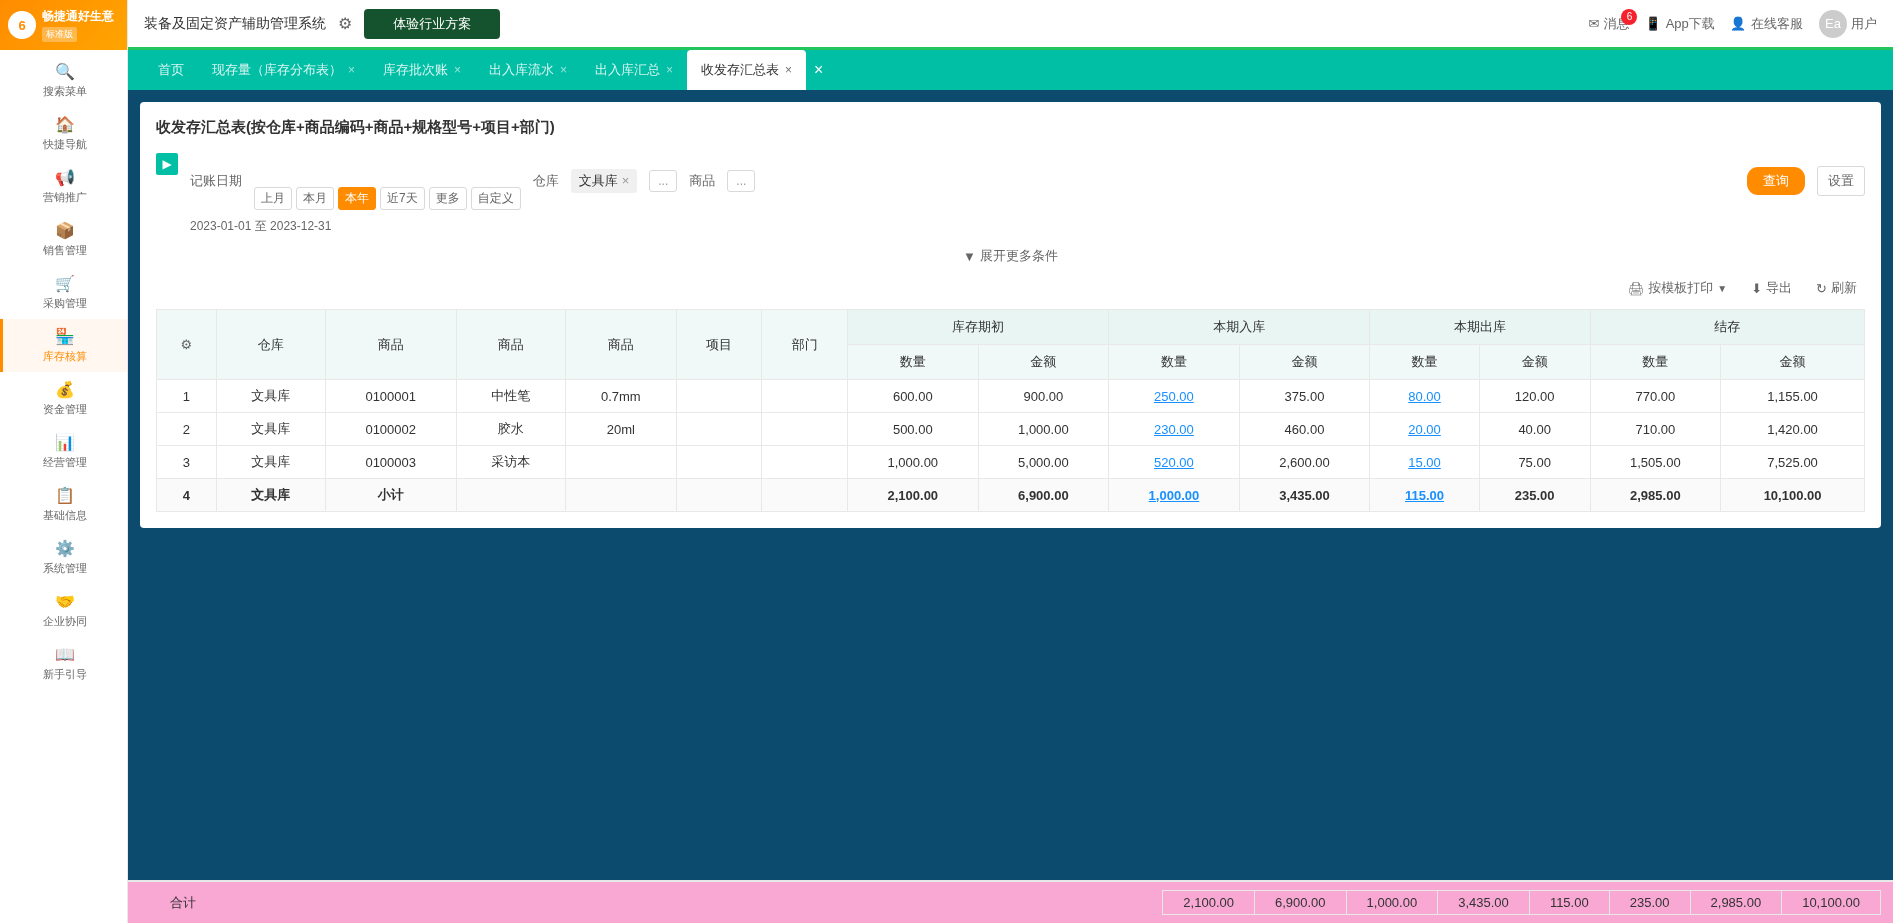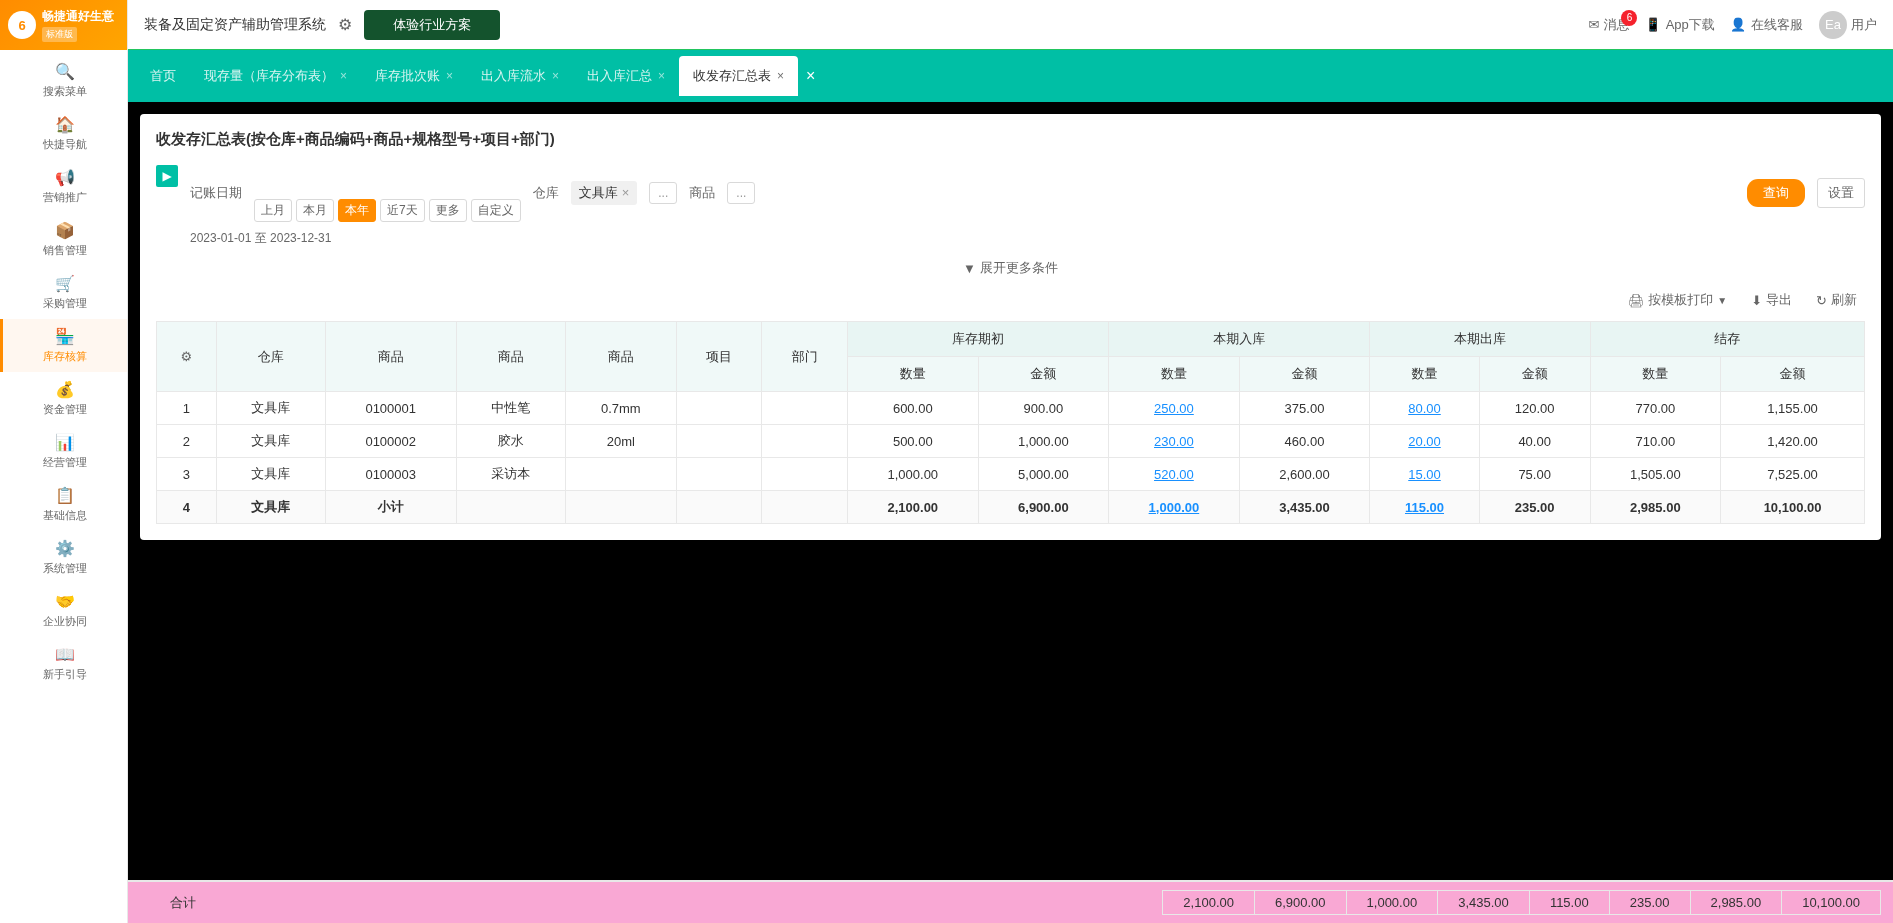--- a/index.html
+++ b/index.html
@@ -13,38 +13,38 @@
     .sidebar-nav { flex: 1; overflow-y: auto; padding: 4px 0; }
     .sidebar-item { display: flex; flex-direction: column; align-items: center; padding: 8px 4px; cursor: pointer; color: #666; gap: 3px; border-left: 3px solid transparent; }
     .sidebar-item.active { background: #fff7f0; color: #ff8c00; border-left-color: #ff8c00; }
     .sidebar-item-icon { font-size: 16px; }
     .sidebar-item-label { font-size: 11px; text-align: right; }
 
     
     .main { flex: 1; display: flex; flex-direction: column; overflow: hidden; }
 
     
-    .top-header { background: #fff; height: 50px; display: flex; align-items: center; padding: 0 16px; border-bottom: 1px solid #22c55e; justify-content: space-between; flex-shrink: 0; }
+    .top-header { background: #fff; height: 50px; display: flex; align-items: center; padding: 0 16px; border-bottom: 3px solid #22c55e; justify-content: space-between; flex-shrink: 0; }
     .top-header-left { display: flex; align-items: center; gap: 12px; }
     .system-title { color: #333; font-size: 14px; }
     .header-gear { color: #666; cursor: pointer; font-size: 16px; }
     .trial-btn { background: #14532d; color: #fff; border: none; padding: 6px 29px; border-radius: 4px; cursor: pointer; font-size: 13px; }
     .top-header-right { display: flex; align-items: center; gap: 16px; color: #666; }
     .header-icon-item { display: flex; align-items: center; gap: 4px; cursor: pointer; position: relative; }
     .badge { background: #f5222d; color: #fff; border-radius: 10px; font-size: 10px; padding: 0 4px; min-width: 16px; height: 16px; display: flex; align-items: center; justify-content: center; position: absolute; top: -6px; right: -8px; }
     .user-avatar { width: 28px; height: 28px; background: #ccc; border-radius: 50%; display: flex; align-items: center; justify-content: center; font-size: 11px; color: #fff; }
 
     
-    .tabs-bar { background: #00bfa5; display: flex; align-items: center; height: 52px; padding: 0 8px; flex-shrink: 0; overflow-x: auto; }
+    .tabs-bar { background: #00bfa5; display: flex; align-items: center; height: 40px; padding: 0 16px; flex-shrink: 0; overflow-x: auto; }
     .tab-item { display: flex; align-items: center; gap: 6px; padding: 0 14px; height: 40px; color: rgba(255,255,255,0.85); cursor: pointer; white-space: nowrap; font-size: 13px; }
     .tab-item.active { background: #fff; color: #333; border-radius: 4px 4px 0 0; }
     .tab-close { font-size: 12px; color: inherit; opacity: 0.7; }
 
     
-    .page-content { flex: 1; overflow-y: auto; background: #000000; padding: 12px; }
+    .page-content { flex: 1; overflow-y: auto; background: #0c4a6e; padding: 12px; }
 
     
     .card { background: #fff; border-radius: 4px; padding: 16px; }
 
     
     .page-title { font-size: 15px; font-weight: bold; color: #333; margin-bottom: 14px; }
 
     
     .filter-area { display: flex; align-items: flex-start; gap: 12px; margin-bottom: 12px; }
     .filter-toggle-btn { background: #00bfa5; color: #fff; border: none; width: 22px; height: 22px; border-radius: 2px; cursor: pointer; display: flex; align-items: center; justify-content: center; font-size: 12px; flex-shrink: 0; margin-top: 2px; }

